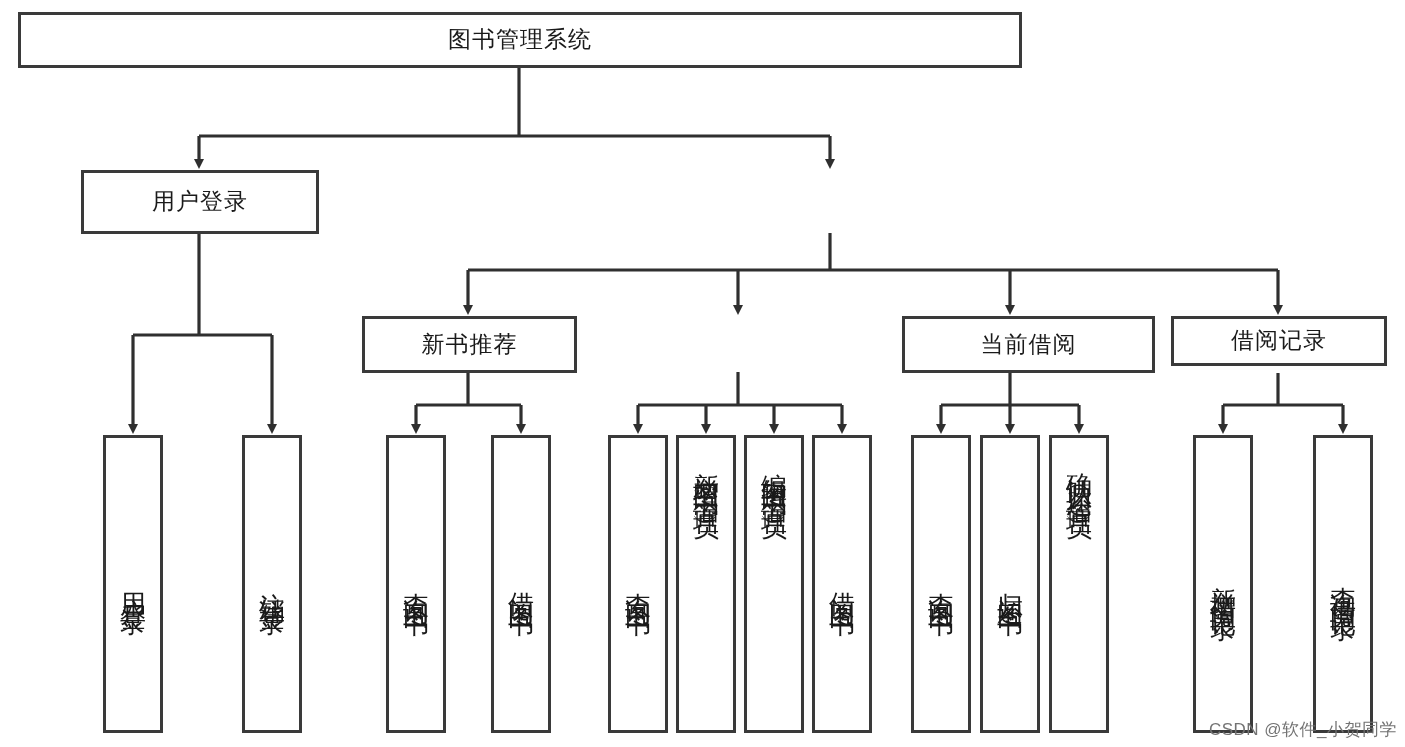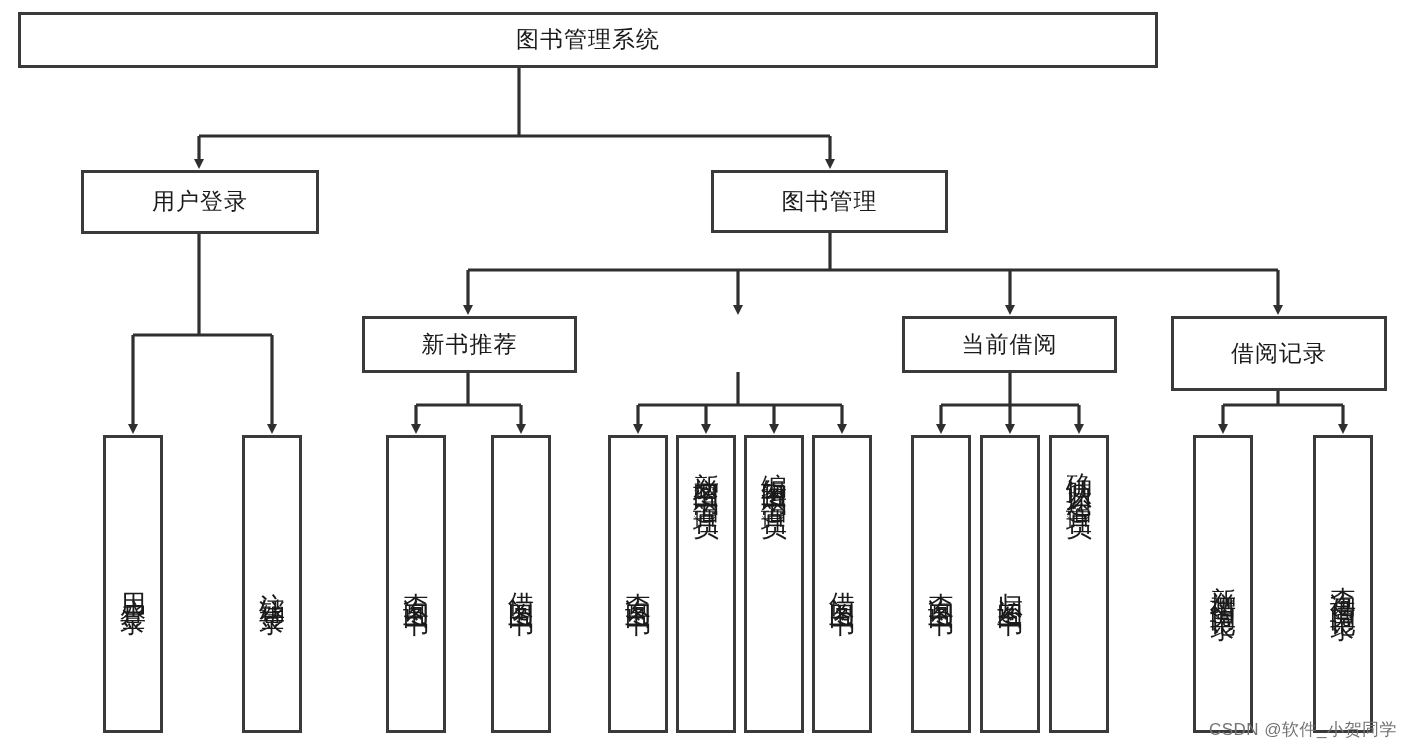--- a/index.html
+++ b/index.html
@@ -120,38 +120,35 @@
       <path d="M1010,405 L1010,425" marker-end="url(#arrow)"></path>
       <path d="M1079,405 L1079,425" marker-end="url(#arrow)"></path>
 
       <path d="M1278,373 L1278,405"></path>
       <path d="M1223,405 L1343,405"></path>
       <path d="M1223,405 L1223,425" marker-end="url(#arrow)"></path>
       <path d="M1343,405 L1343,425" marker-end="url(#arrow)"></path>
     </g>
   </svg>
 
-  <div class="node horizontal" style="left:18px; top:12px; width:1140px; height:56px;">
+  <div class="node horizontal" style="left:18px; top:12px; width:1004px; height:56px;">
     <span class="label">图书管理系统</span>
   </div>
 
   <div class="node horizontal" style="left:81px; top:170px; width:238px; height:64px;">
     <span class="label">用户登录</span>
   </div>
-  <div class="node horizontal" style="left:711px; top:170px; width:237px; height:63px;">
-    <span class="label">图书管理</span>
-  </div>
 
   <div class="node horizontal" style="left:362px; top:316px; width:215px; height:57px;align-items:center;">
     <span class="label">新书推荐</span>
   </div>
-  <div class="node horizontal" style="left:902px; top:316px; width:215px; height:57px;">
+  <div class="node horizontal" style="left:902px; top:316px; width:253px; height:57px;">
     <span class="label">当前借阅</span>
   </div>
-  <div class="node horizontal" style="left:1171px; top:316px; width:216px; height:75px;">
+  <div class="node horizontal" style="left:1171px; top:316px; width:216px; height:50px;">
     <span class="label">借阅记录</span>
   </div>
 
   <div class="node vertical mid" style="left:103px; top:435px; width:60px; height:298px;">
     <span class="label">用户登录</span>
   </div>
   <div class="node vertical mid" style="left:242px; top:435px; width:60px; height:298px;">
     <span class="label">注销登录</span>
   </div>
 

